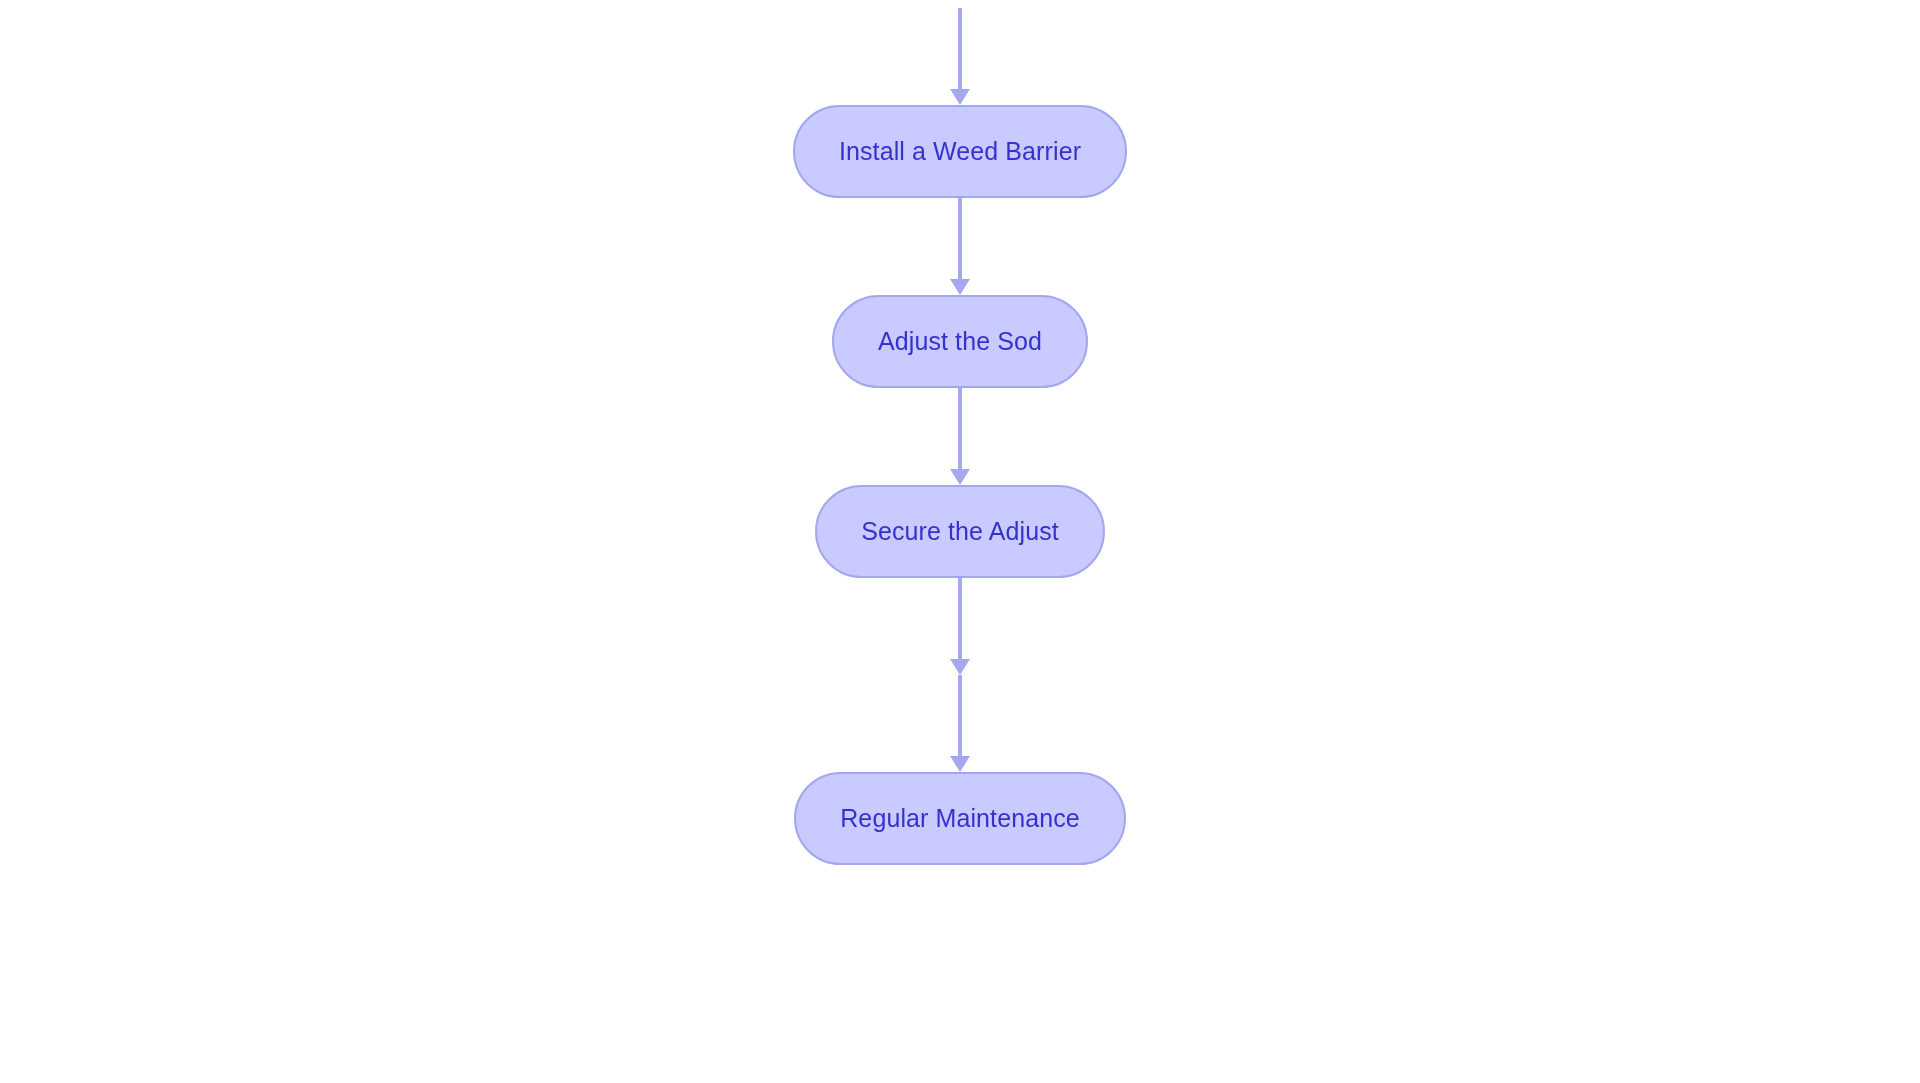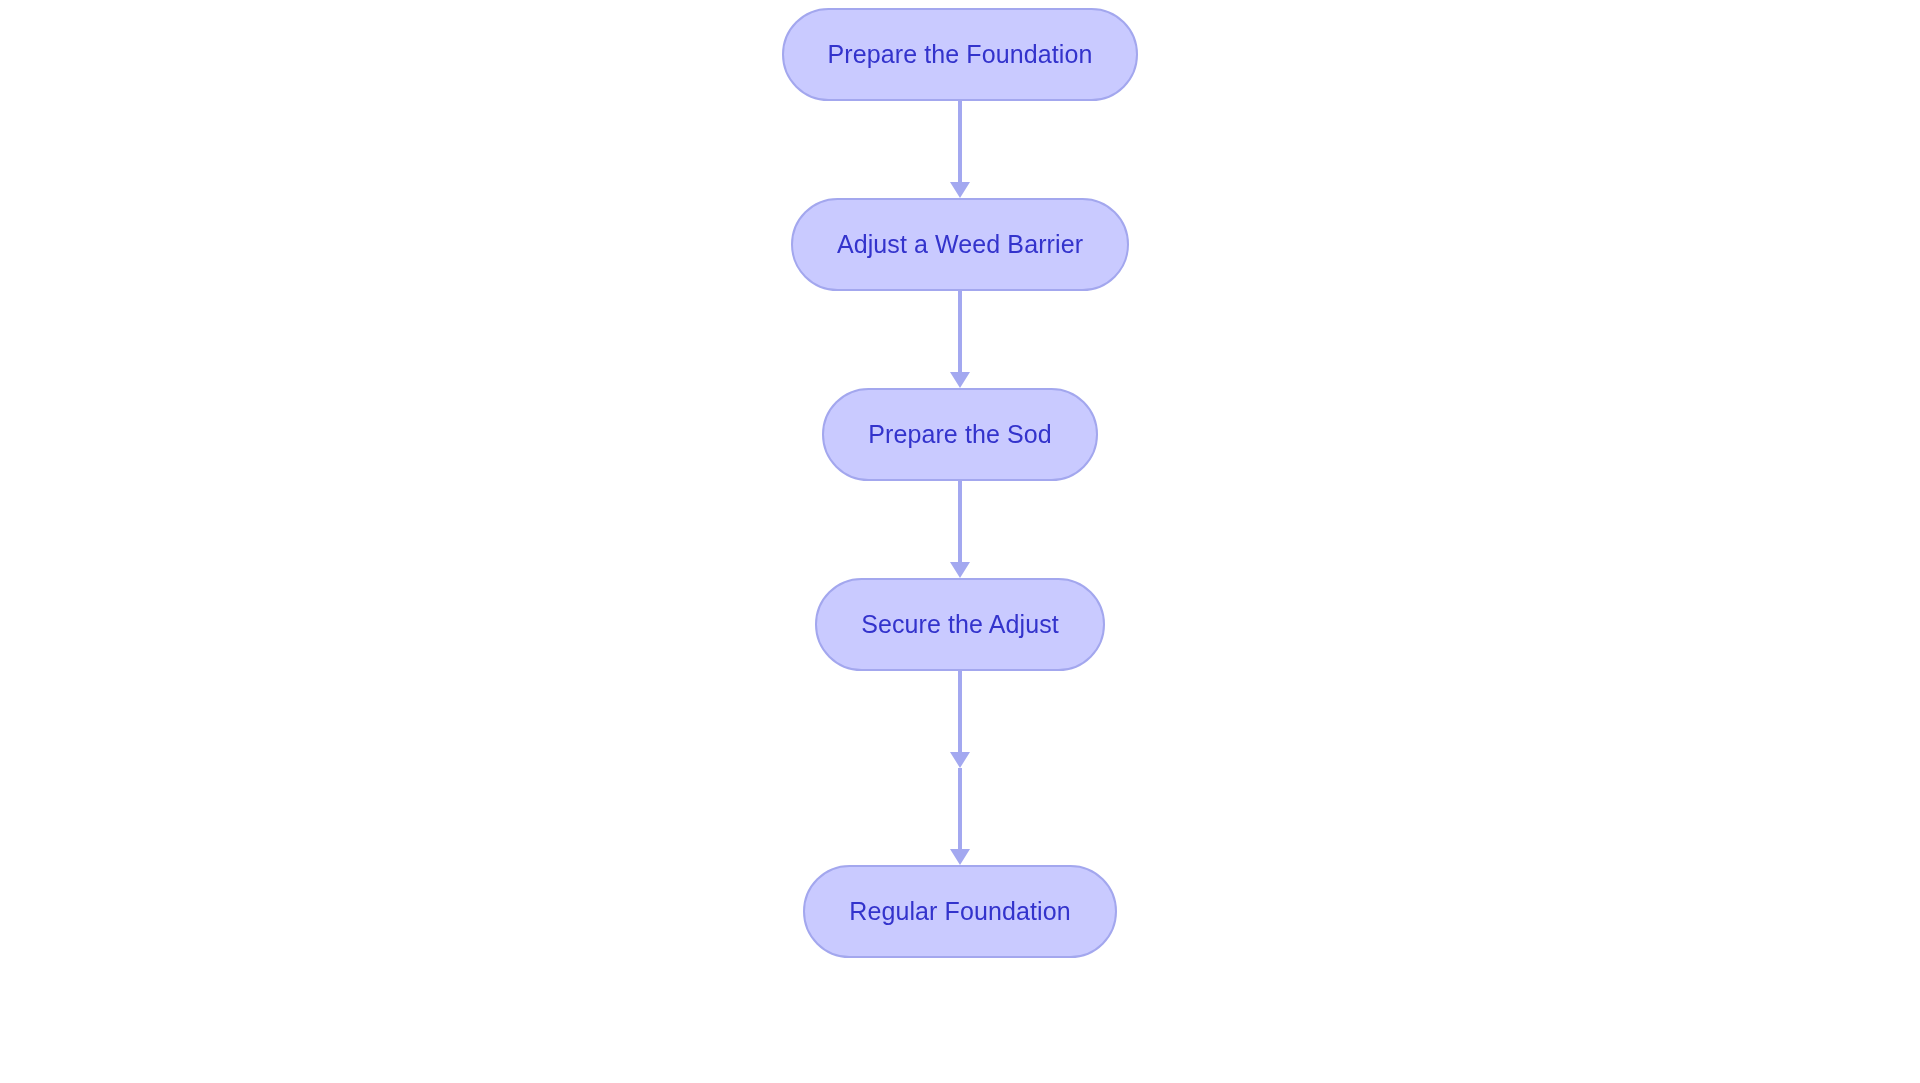--- a/index.html
+++ b/index.html
@@ -86,40 +86,37 @@
     border-right: 10px solid transparent;
     border-top: 16px solid #a3a8f0;
   }
 </style>
 </head>
 <body>
 
 <div id="flowchart-canvas">
   <div class="flow-column">
 
+
+    <div class="connector">
+      <div class="connector-line"></div>
+      <div class="connector-head"></div>
+    </div>
+
     <div class="node">
-      <span class="node-label">Prepare the Foundation</span>
+      <span class="node-label">Install a Weed Barrier</span>
     </div>
 
     <div class="connector">
       <div class="connector-line"></div>
       <div class="connector-head"></div>
     </div>
 
     <div class="node">
-      <span class="node-label">Adjust a Weed Barrier</span>
-    </div>
-
-    <div class="connector">
-      <div class="connector-line"></div>
-      <div class="connector-head"></div>
-    </div>
-
-    <div class="node">
-      <span class="node-label">Prepare the Sod</span>
+      <span class="node-label">Adjust the Sod</span>
     </div>
 
     <div class="connector">
       <div class="connector-line"></div>
       <div class="connector-head"></div>
     </div>
 
     <div class="node">
       <span class="node-label">Secure the Adjust</span>
     </div>
@@ -129,17 +126,17 @@
       <div class="connector-head"></div>
     </div>
 
 
     <div class="connector">
       <div class="connector-line"></div>
       <div class="connector-head"></div>
     </div>
 
     <div class="node">
-      <span class="node-label">Regular Foundation</span>
+      <span class="node-label">Regular Maintenance</span>
     </div>
 
   </div>
 </div>
 
 </body></html>

